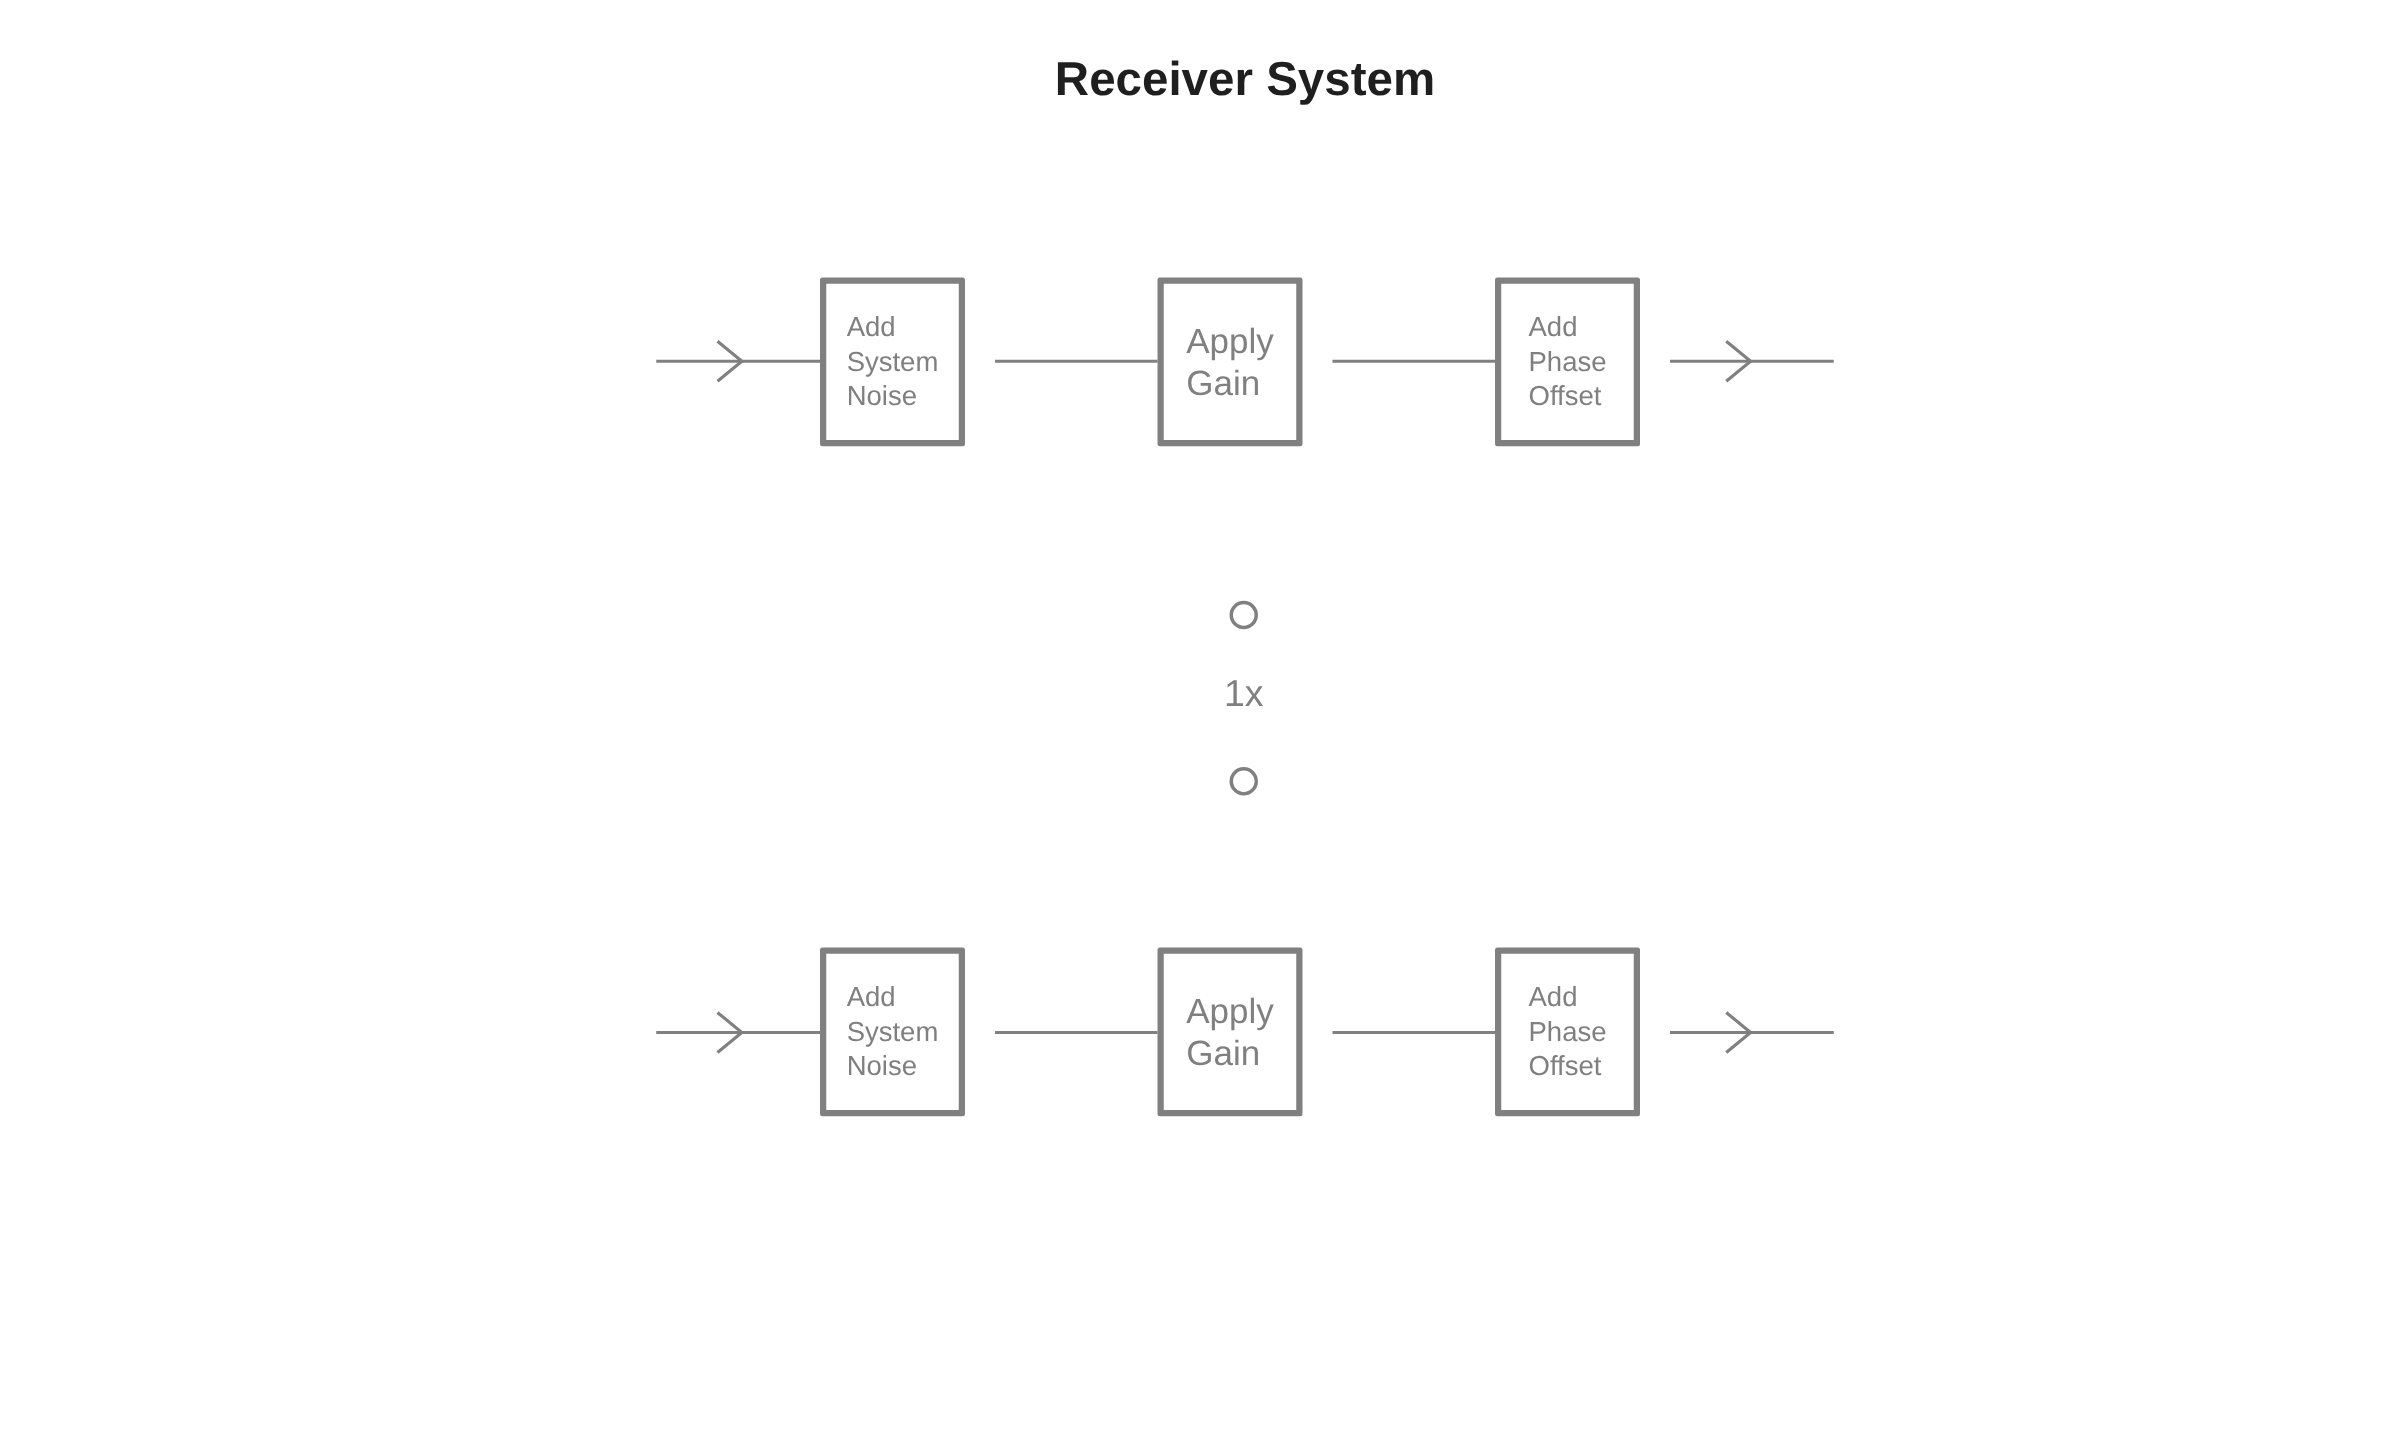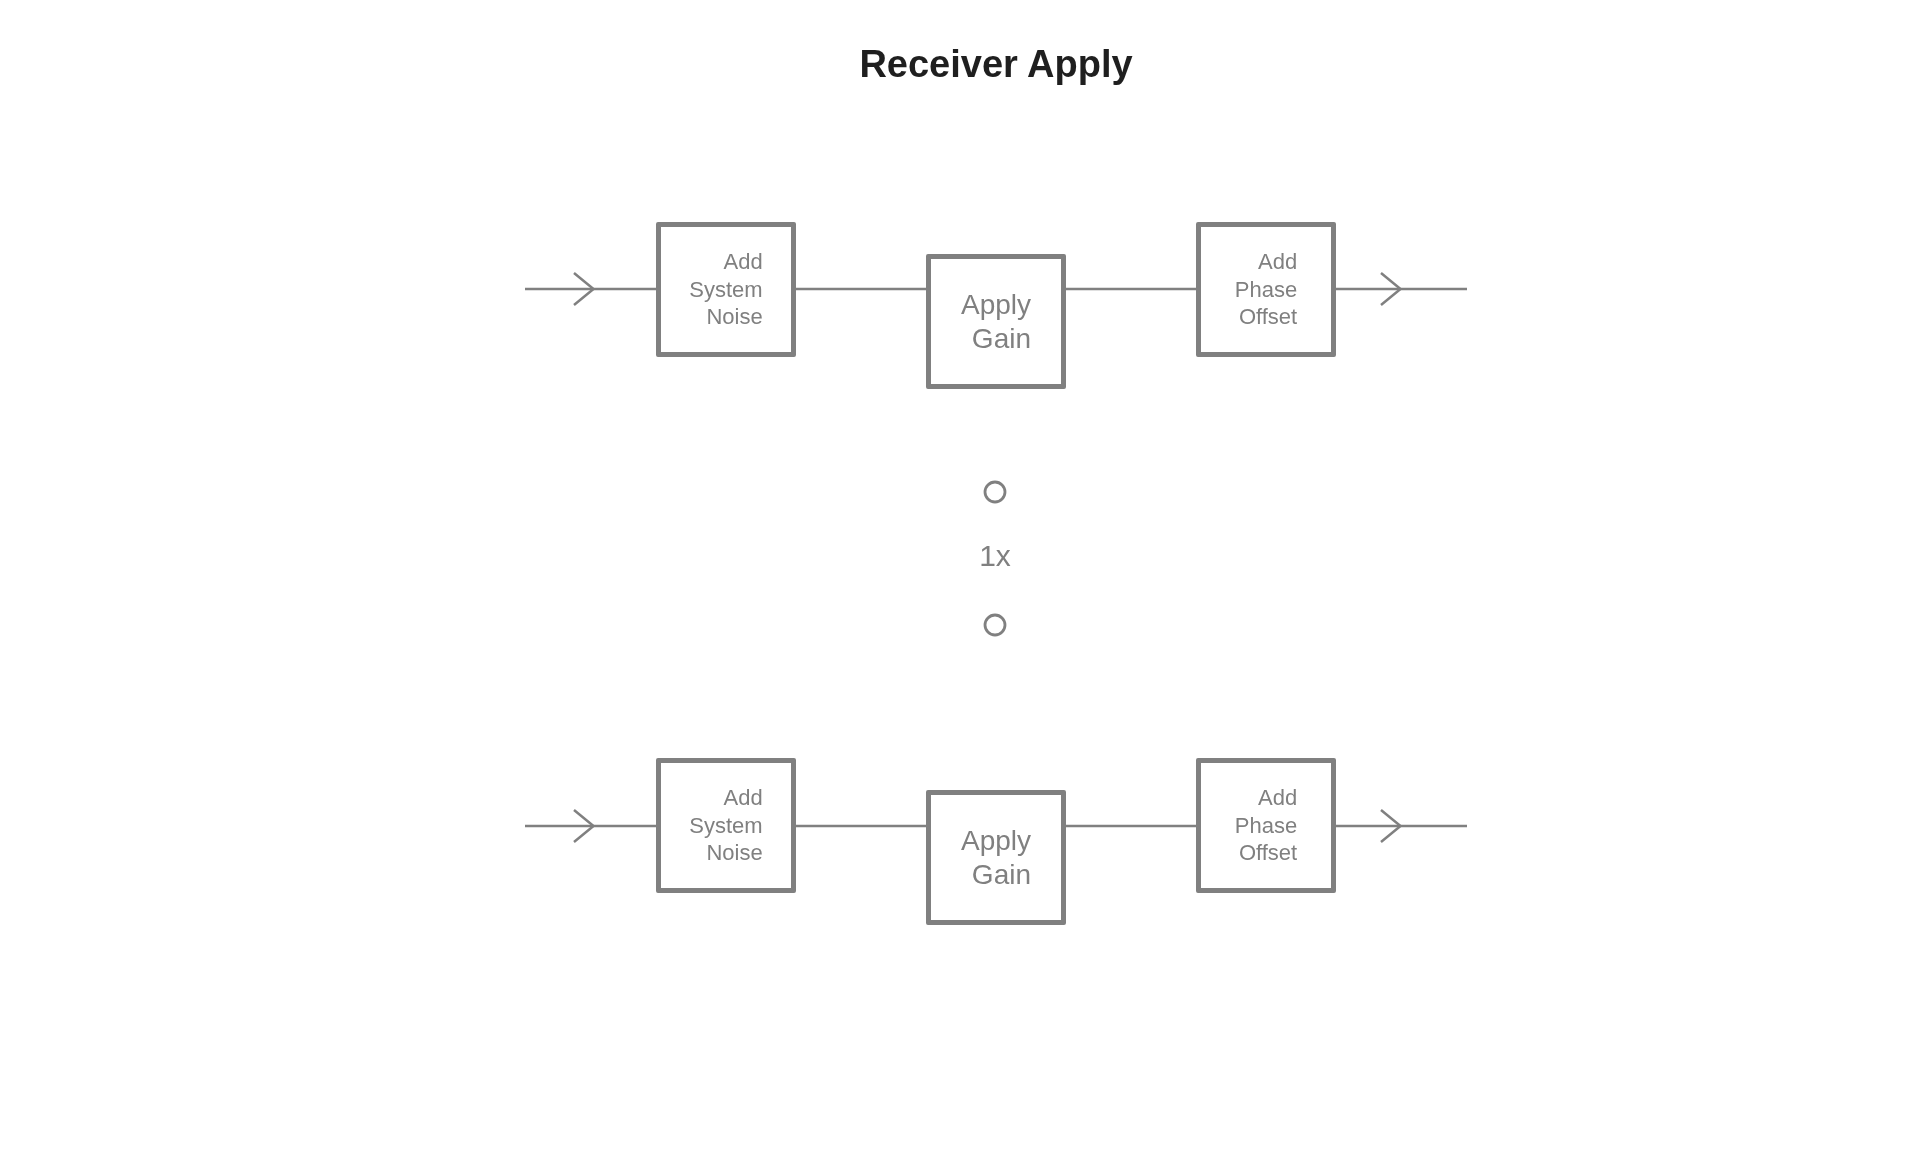--- a/index.html
+++ b/index.html
@@ -39,33 +39,33 @@
     stroke-width: 2.5;
     fill: none;
   }
   svg.wires .dot {
     stroke: var(--gray);
     stroke-width: 2.8;
     fill: var(--bg);
   }
   .block {
     position: absolute;
-    width: 140px; height: 135px;
+    width: 116px; height: 135px;
     border: 5px solid var(--gray);
     border-radius: 2px;
     background: var(--bg);
     display: flex;
     align-items: center;
     justify-content: center;
-    text-align: right;
+    text-align: left;
     color: var(--gray);
     white-space: pre-line;
   }
   .block.small-text { font-size: 22px; line-height: 1.26; }
-  .block.large-text { font-size: 28px; line-height: 1.18; margin-top: 32px; }
+  .block.large-text { font-size: 28px; line-height: 1.18; }
   .row-top    .block { top: 222px; }
   .row-bottom .block { top: 758px; }
   .block.pos-1 { left: 656px; }
   .block.pos-2 { left: 926px; }
   .block.pos-3 { left: 1196px; }
   .repeat-label {
     position: absolute;
     left: 995px; top: 541px;
     transform: translateX(-50%);
     font-size: 30px;
@@ -73,21 +73,21 @@
     color: var(--gray);
     white-space: nowrap;
     text-align: right;
   }
 </style>
 </head>
 <body>
 
 <div class="canvas">
 
-  <div class="diagram-title">Receiver Apply</div>
+  <div class="diagram-title">Receiver System</div>
 
   <svg class="wires" viewBox="0 0 1922 1157" xmlns="http://www.w3.org/2000/svg">
 
     <g>
       <path class="stroke" d="M525 289 H656"></path>
       <path class="stroke" d="M574 273 L593.5 289 L574 305"></path>
       <path class="stroke" d="M796 289 H926"></path>
       <path class="stroke" d="M1066 289 H1196"></path>
       <path class="stroke" d="M1336 289 H1467"></path>
       <path class="stroke" d="M1381 273 L1400.5 289 L1381 305"></path>

